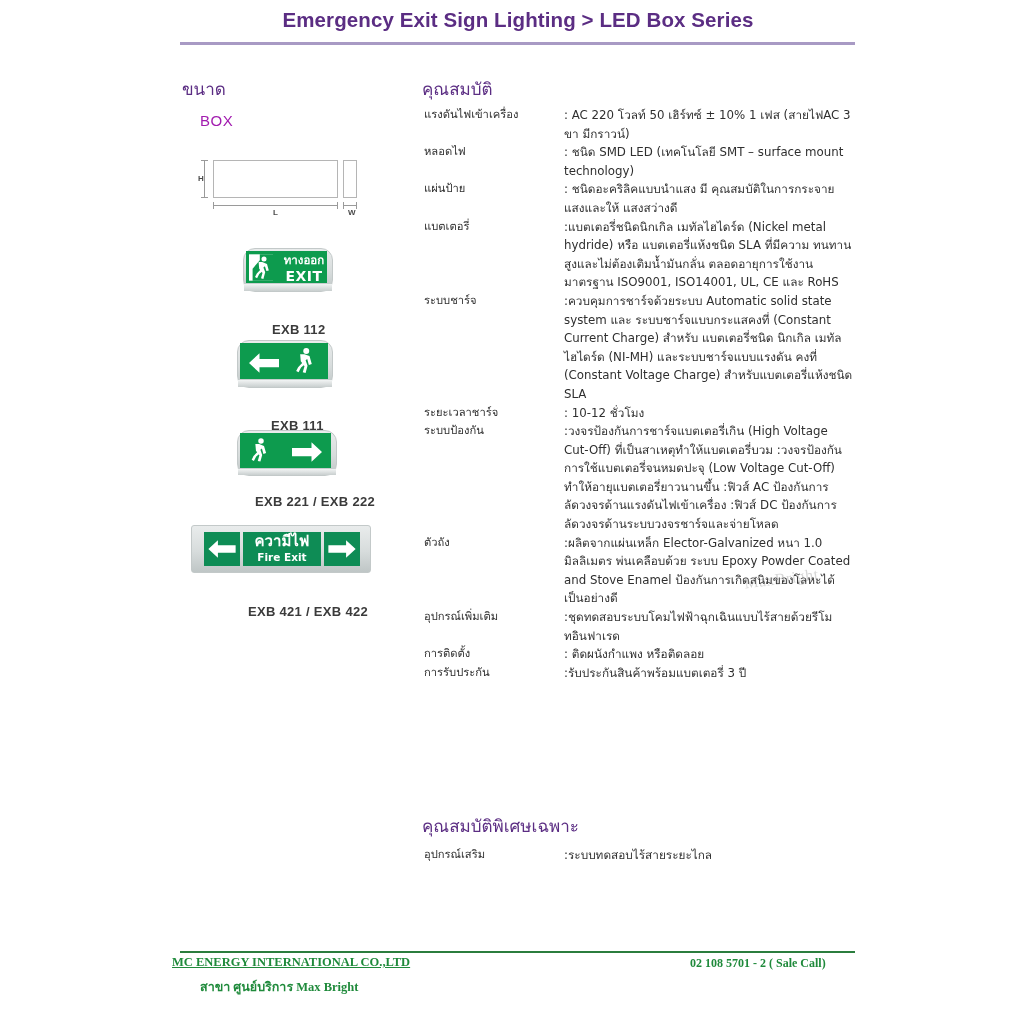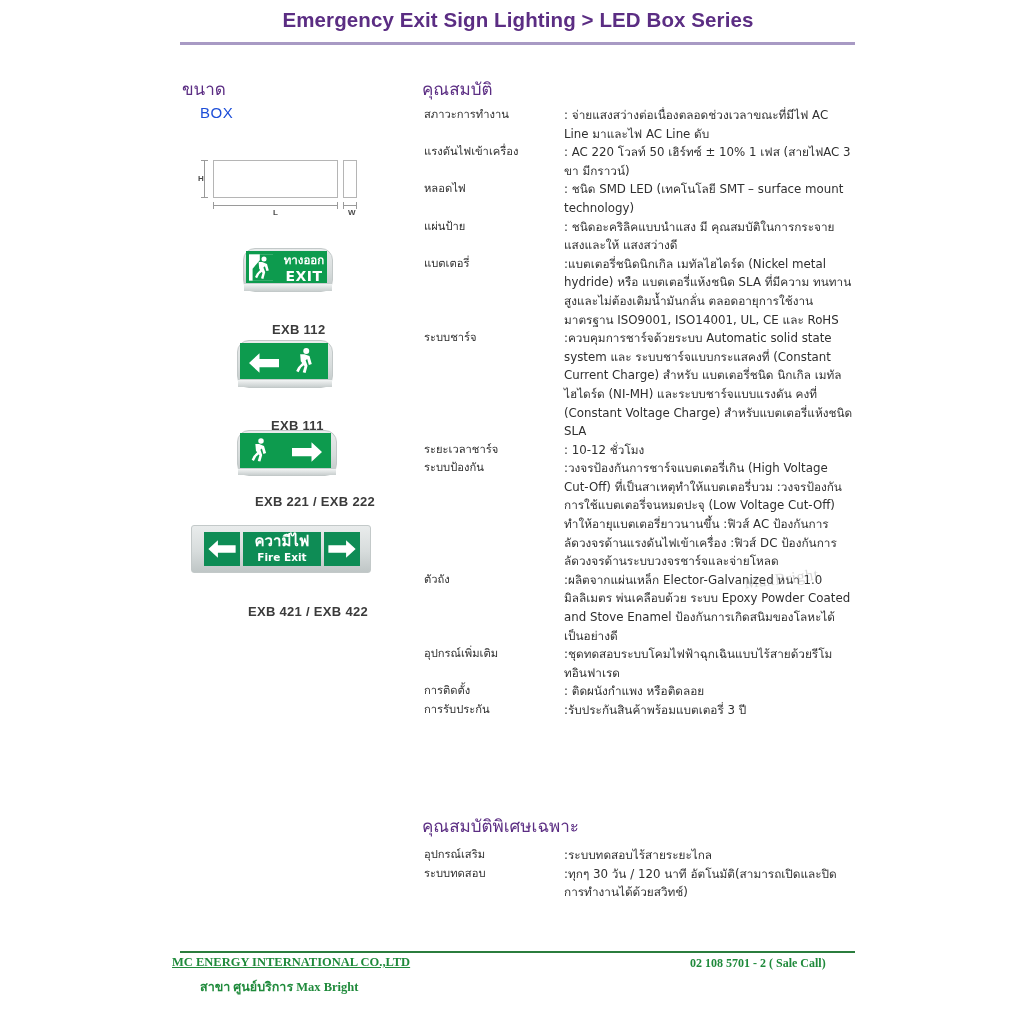--- a/index.html
+++ b/index.html
@@ -55,24 +55,24 @@
     font-weight: normal;
     white-space: nowrap;
   }
   #heading-size { left: 182px; top: 75px; }
   #heading-features { left: 422px; top: 75px; }
   #heading-special { left: 422px; top: 812px; }
 
   .box-label {
     position: absolute;
     left: 200px;
-    top: 104px;
+    top: 112px;
     font-family: "Liberation Sans", sans-serif;
     font-size: 15px;
-    color: #1d4ed8;
+    color: #a21caf;
     letter-spacing: 0.6px;
   }
 
   
   .dim-wrap {
     position: absolute;
     left: 198px;
     top: 156px;
     width: 160px;
     height: 62px;
@@ -383,24 +383,20 @@
         </svg>
       </div>
     </div>
     <div class="prod-caption" style="left:57px; top:51px;">EXB 421 / EXB 422</div>
   </div>
 
   <div class="sec-heading" id="heading-features">คุณสมบัติ</div>
 
   <div class="spec-list" id="spec-main">
     <div class="spec-row">
-      <div class="spec-label">สภาวะการทำงาน</div>
-      <div class="spec-value">: จ่ายแสงสว่างต่อเนื่องตลอดช่วงเวลาขณะที่มีไฟ AC Line มาและไฟ AC Line ดับ</div>
-    </div>
-    <div class="spec-row">
       <div class="spec-label">แรงดันไฟเข้าเครื่อง</div>
       <div class="spec-value">: AC 220 โวลท์ 50 เฮิร์ทซ์ ± 10% 1 เฟส (สายไฟAC 3 ขา มีกราวน์)</div>
     </div>
     <div class="spec-row">
       <div class="spec-label">หลอดไฟ</div>
       <div class="spec-value">: ชนิด SMD LED (เทคโนโลยี SMT – surface mount technology)</div>
     </div>
     <div class="spec-row">
       <div class="spec-label">แผ่นป้าย</div>
       <div class="spec-value">: ชนิดอะคริลิคแบบนำแสง มี คุณสมบัติในการกระจายแสงและให้ แสงสว่างดี</div>
@@ -440,24 +436,20 @@
   </div>
 
   <div class="watermark">MaxBright</div>
 
   <div class="sec-heading" id="heading-special">คุณสมบัติพิเศษเฉพาะ</div>
 
   <div class="spec-list" id="spec-special">
     <div class="spec-row">
       <div class="spec-label">อุปกรณ์เสริม</div>
       <div class="spec-value">:ระบบทดสอบไร้สายระยะไกล</div>
-    </div>
-    <div class="spec-row">
-      <div class="spec-label">ระบบทดสอบ</div>
-      <div class="spec-value">:ทุกๆ 30 วัน / 120 นาที อัตโนมัติ(สามารถเปิดและปิดการทำงานได้ด้วยสวิทช์)</div>
     </div>
   </div>
 
   <div class="footer-rule"></div>
   <div class="footer-company">MC ENERGY INTERNATIONAL CO.,LTD</div>
   <div class="footer-branch">สาขา ศูนย์บริการ Max Bright</div>
   <div class="footer-phone">02 108 5701 - 2 ( Sale Call)</div>
 
 </div>
 

